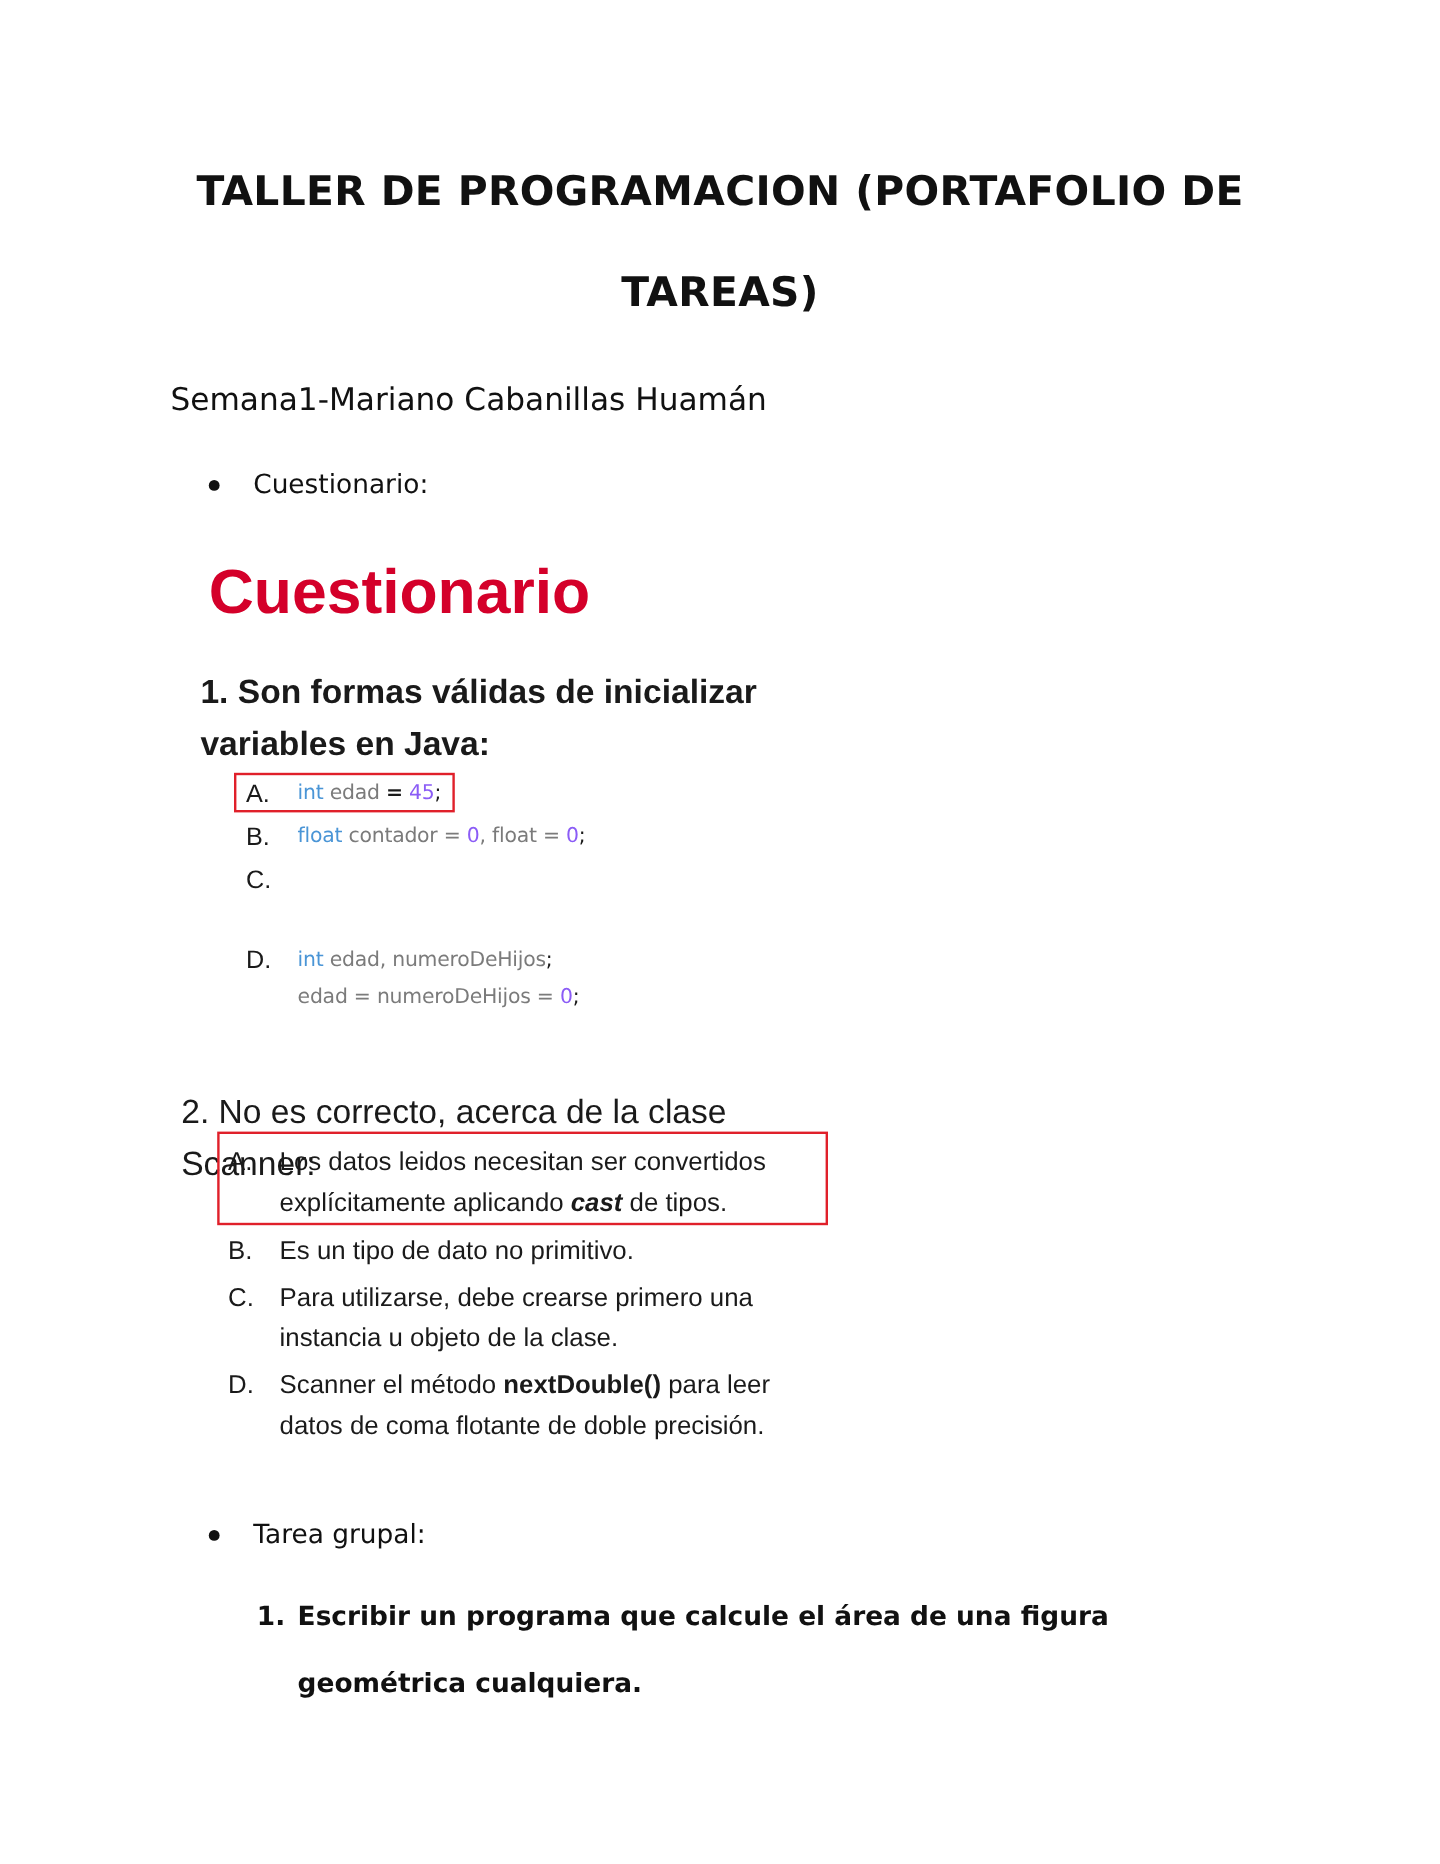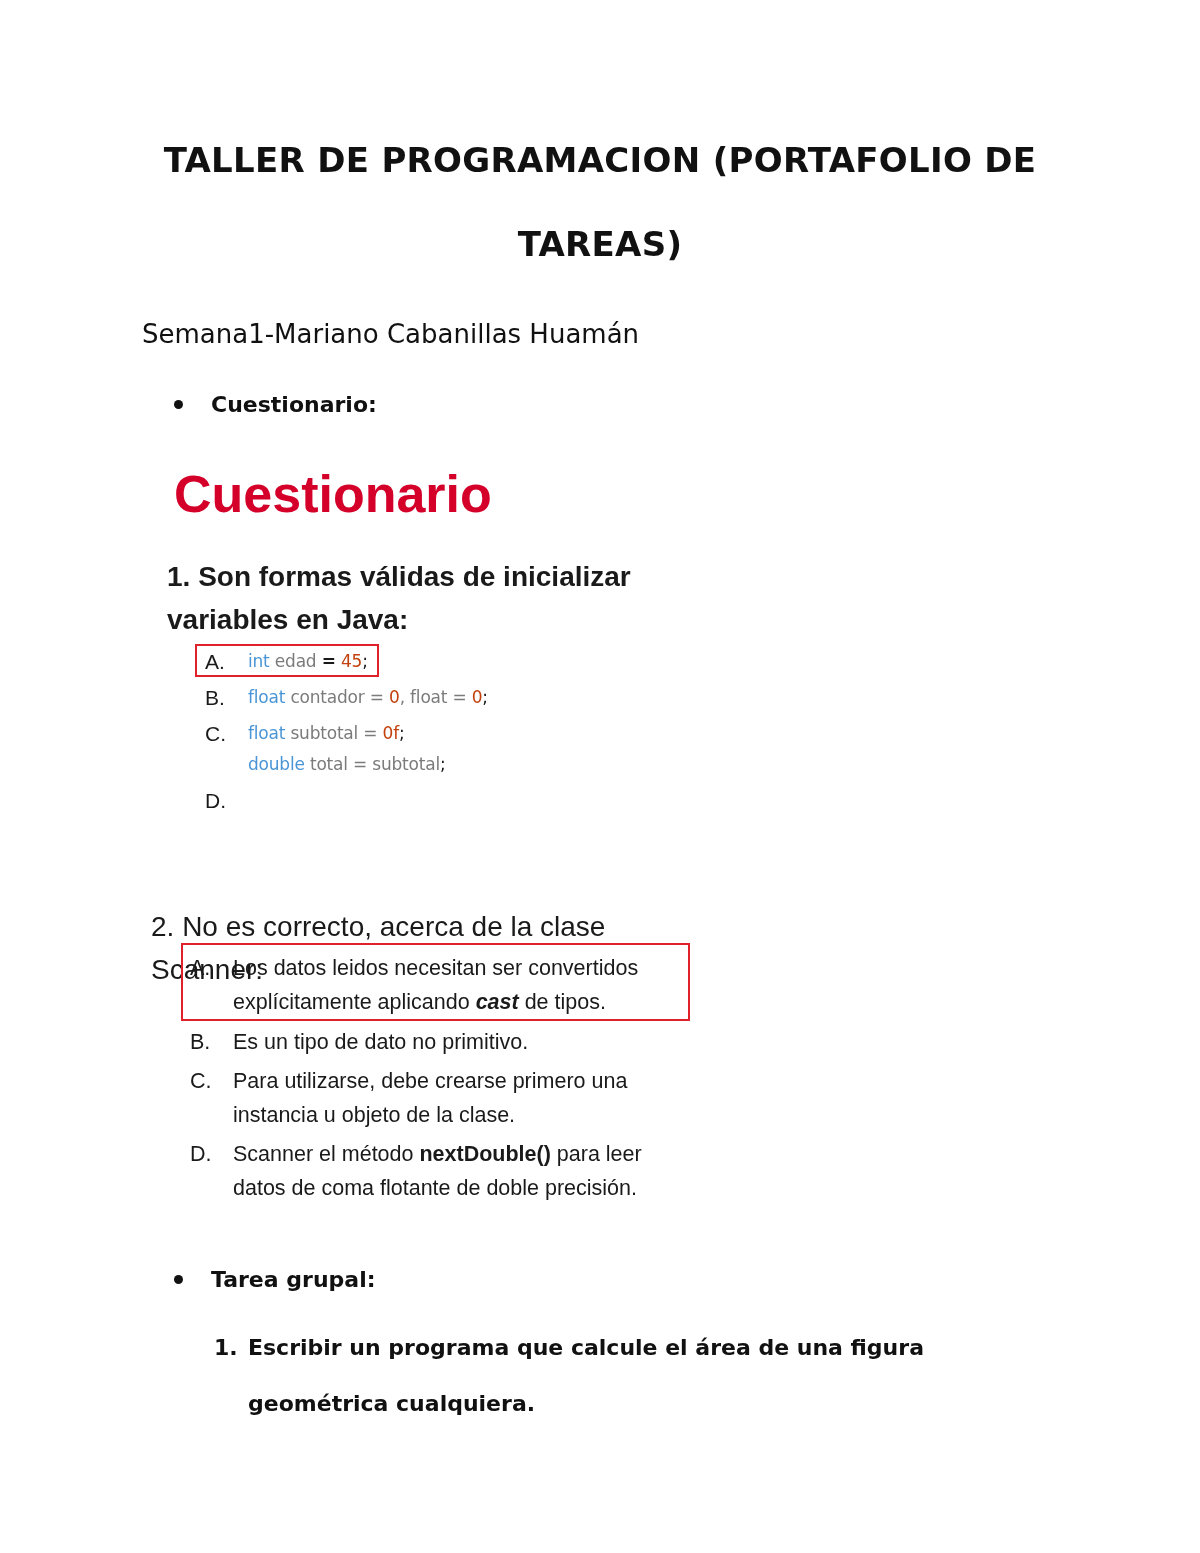--- a/index.html
+++ b/index.html
@@ -10,21 +10,21 @@
       letter-spacing: 0.3px; color: #111; margin: 0;
     }
     .title-l1 { top: 140px; }
     .title-l2 { top: 224px; }
     .author {
       position: absolute; left: 142px; top: 319px;
       font-family: "DejaVu Sans", sans-serif; font-size: 26px; color: #111;
     }
     .bullet-row {
       position: absolute; left: 174px;
-      font-family: "DejaVu Sans", sans-serif; font-size: 22px; font-weight: bold; color: #111;
+      font-family: "DejaVu Sans", sans-serif; font-size: 22px; font-weight: normal; color: #111;
       display: flex; align-items: center;
     }
     .bullet-dot { width: 9px; height: 9px; background: #111; border-radius: 50%; margin-right: 28px; }
     .bullet-row.b1 { top: 392px; }
     .bullet-row.b2 { top: 1267px; }
 
     
     .quiz-heading {
       position: absolute; left: 170px; top: 460px;
       font-family: "Liberation Sans", sans-serif; font-weight: bold; font-size: 52px;
@@ -36,21 +36,21 @@
     }
     .q1 { left: 167px; top: 555px; width: 480px; font-weight: bold; }
     .q2 { left: 151px; top: 905px; width: 500px; }
 
     .opt {
       position: absolute; display: flex; font-size: 20px; line-height: 31px;
     }
     .opt-letter { width: 43px; font-family: "Liberation Sans", sans-serif; color: #1a1a1a; font-size: 21px; }
     .code { font-family: "DejaVu Sans", sans-serif; font-size: 17px; color: #7b7b7b; letter-spacing: -0.2px; }
     .kw { color: #4a95d6; }
-    .num { color: #c2410c; }
+    .num { color: #8b5cf6; }
     .op { color: #1a1a1a; font-weight: bold; }
     .punc { color: #1a1a1a; }
 
     .q1-a { left: 205px; top: 646px; }
     .q1-b { left: 205px; top: 682px; }
     .q1-c { left: 205px; top: 718px; }
     .q1-d { left: 205px; top: 785px; }
     .code-lines div { height: 31px; }
 
     .box-q1 {
@@ -108,28 +108,28 @@
 
   <div class="opt q1-b">
     <span class="opt-letter">B.</span>
     <span class="code">
       <span class="kw">float</span><span> contador = </span><span class="num">0</span><span>, float = </span><span class="num">0</span><span class="punc">;</span>
     </span>
   </div>
 
   <div class="opt q1-c">
     <span class="opt-letter">C.</span>
-    <span class="code code-lines">
-      <div><span class="kw">float</span><span> subtotal = </span><span class="num">0f</span><span class="punc">;</span></div>
-      <div><span class="kw">double</span><span> total = subtotal</span><span class="punc">;</span></div>
-    </span>
   </div>
 
   <div class="opt q1-d">
     <span class="opt-letter">D.</span>
+    <span class="code code-lines">
+      <div><span class="kw">int</span><span> edad</span><span>, numeroDeHijos</span><span class="punc">;</span></div>
+      <div><span>edad = numeroDeHijos = </span><span class="num">0</span><span class="punc">;</span></div>
+    </span>
   </div>
 
   <p class="q-text q2">2. No es correcto, acerca de la clase Scanner:</p>
 
   <div class="box-q2"></div>
 
   <div class="q2-opt q2-a">
     <span class="opt-letter">A.</span>
     <span style="width:450px"><span>Los datos leidos necesitan ser convertidos explícitamente aplicando </span><b><i>cast</i></b><span> de tipos.</span></span>
   </div>

